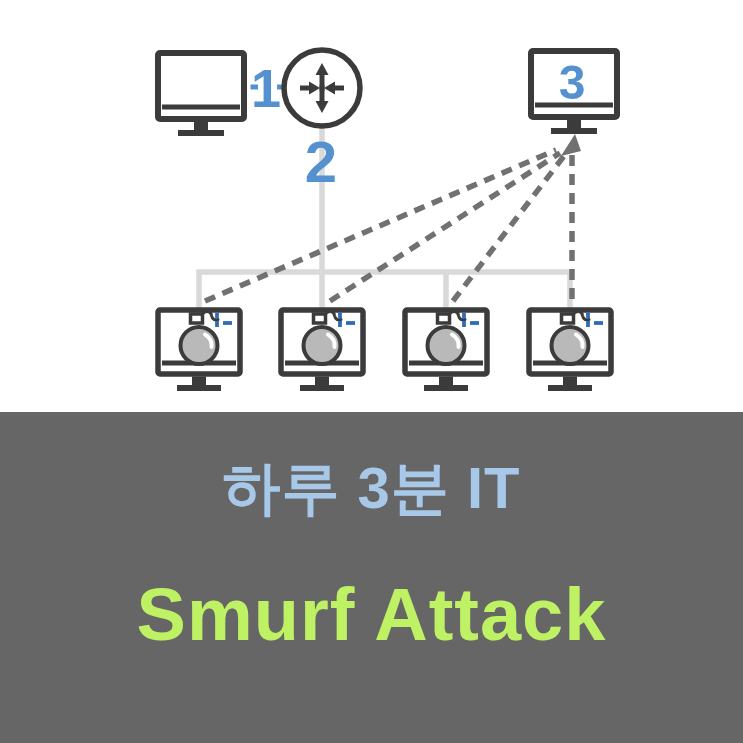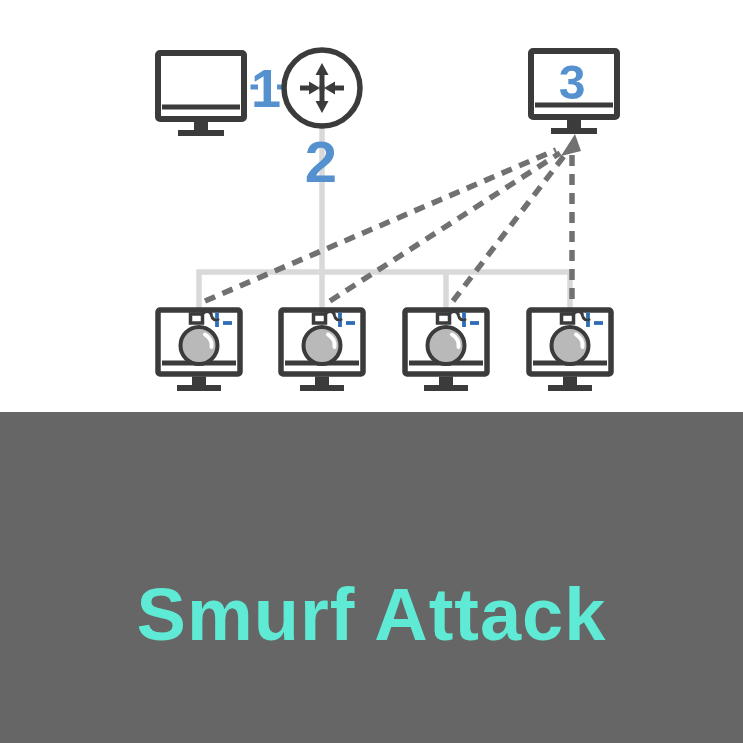--- a/index.html
+++ b/index.html
@@ -3,21 +3,21 @@
 <meta charset="utf-8">
 <style>
   html,body{margin:0;padding:0;background:#fff;}
   .stage{position:relative;width:743px;height:743px;background:#ffffff;overflow:hidden;
          font-family:"Liberation Sans", sans-serif;}
   .diagram-wrap{position:absolute;top:0;left:0;width:743px;height:412px;}
   .title-card{position:absolute;top:412px;left:0;width:743px;height:331px;background:#666666;}
   .subtitle{position:absolute;top:38px;left:0;width:100%;text-align:center;
             font-size:58px;font-weight:700;color:#a7c8e8;letter-spacing:1px;}
   .main-title{position:absolute;top:160px;left:0;width:100%;text-align:center;
-              font-size:74px;font-weight:600;color:#5eead4;letter-spacing:1px;}
+              font-size:74px;font-weight:600;color:#bef264;letter-spacing:1px;}
   .num{font-family:"Liberation Sans", sans-serif;font-weight:bold;}
   svg{display:block;}
 </style>
 </head>
 <body>
 
 <div class="stage">
 
   <div class="diagram-wrap">
     <svg width="743" height="412" viewBox="0 0 743 412">
@@ -91,16 +91,17 @@
       <use href="#bombmon" x="402" y="307"></use>
       <use href="#bombmon" x="526" y="307"></use>
 
       <text class="num" x="266" y="107" font-size="54" text-anchor="middle" fill="#5591cf">1</text>
       <text class="num" x="321" y="182" font-size="58" text-anchor="middle" fill="#5591cf">2</text>
       <text class="num" x="572" y="99" font-size="48" text-anchor="middle" fill="#5591cf">3</text>
     </svg>
   </div>
 
   <div class="title-card">
+    <div class="subtitle">하루 3분 IT</div>
     <div class="main-title">Smurf Attack</div>
   </div>
 
 </div>
 
 </body></html>

